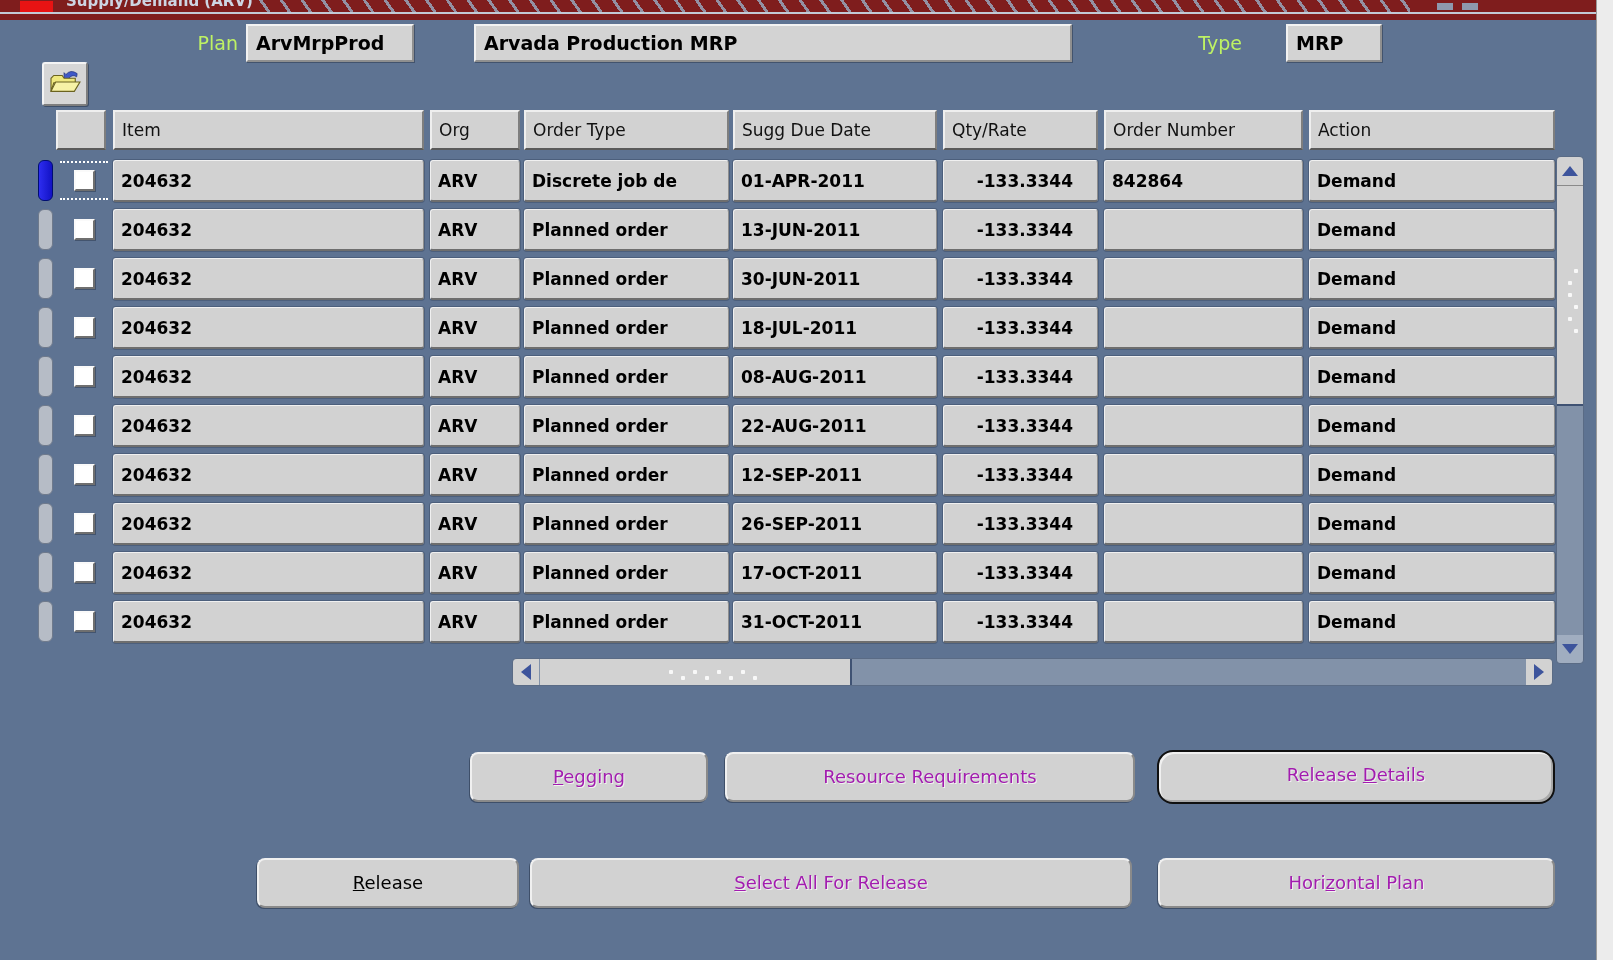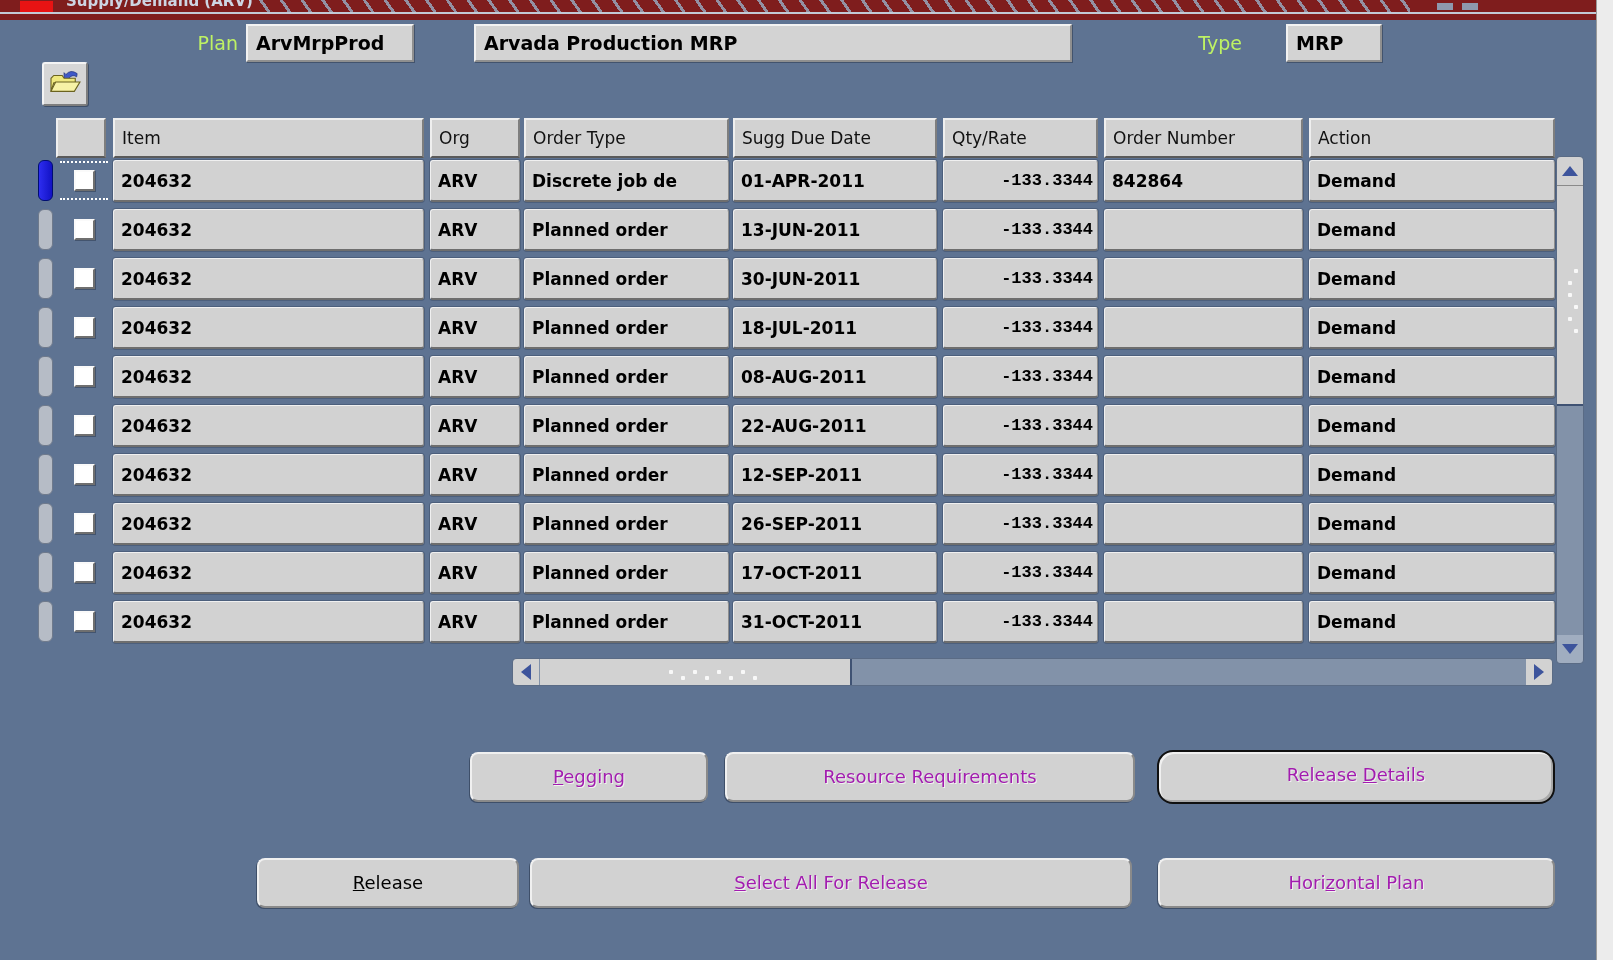--- a/index.html
+++ b/index.html
@@ -28,29 +28,29 @@
   .toolbtn{position:absolute;left:42px;top:62px;width:46px;height:44px;background:#d6d6d6;border-radius:3px;
     border-top:2px solid #f4f4f4;border-left:2px solid #f4f4f4;
     border-bottom:2px solid #7e7e7e;border-right:2px solid #7e7e7e;
     box-shadow:1px 1px 0 #3e4f69;display:flex;align-items:center;justify-content:center;box-sizing:border-box;}
 
   
   .hdr{position:absolute;left:32px;top:110px;width:1530px;height:40px;}
   .hcell{position:absolute;top:0;height:40px;background:#d2d2d2;box-sizing:border-box;
     border-top:2px solid #efefef;border-left:2px solid #efefef;
     border-bottom:2px solid #5a5a5a;border-right:2px solid #7e7e7e;
-    font-size:17px;color:#111;line-height:36px;padding-left:7px;white-space:nowrap;overflow:hidden;margin-top:8px;}
+    font-size:17px;color:#111;line-height:36px;padding-left:7px;white-space:nowrap;overflow:hidden;}
   .row{position:absolute;left:32px;width:1530px;height:45px;}
   .cell{position:absolute;top:2px;height:42px;background:#d2d2d2;box-sizing:border-box;border-radius:3px;
     border-top:1px solid #f0f0f0;border-left:1px solid #f0f0f0;
     border-bottom:2px solid #6e6e6e;border-right:1px solid #8e8e8e;
     box-shadow:0 0 0 1px rgba(56,72,97,.45);
     font-weight:bold;font-size:17px;color:#000;line-height:40px;padding-left:7px;
     white-space:nowrap;overflow:hidden;}
-  .qty{text-align:right;padding-right:4px;padding-left:0;font-family:Liberation Mono, monospace;}
+  .qty{text-align:right;padding-right:24px;padding-left:0;}
   .pill{position:absolute;left:6px;top:2px;width:15px;height:41px;border-radius:6px;
     background:#b6bcc6;border:1px solid #6f7a8c;box-sizing:border-box;}
   .row.current .pill{background:linear-gradient(90deg,#2d2df0,#1212c4);border-color:#000d72;}
   .cbwrap{position:absolute;left:28px;top:3px;width:48px;height:39px;display:flex;align-items:center;justify-content:center;box-sizing:border-box;}
   .row.current .cbwrap{border-top:2px dotted #ffffff;border-bottom:2px dotted #ffffff;}
   .checkbox{width:21px;height:21px;background:#ffffff;box-sizing:border-box;
     border-top:2px solid #fafafa;border-left:2px solid #fafafa;
     border-right:2px solid #6f6f6f;border-bottom:2px solid #6f6f6f;
     box-shadow:1px 1px 0 #43546e;}
   .c-item{left:81px;width:311px;} .c-org{left:398px;width:90px;} .c-otype{left:492px;width:205px;}

